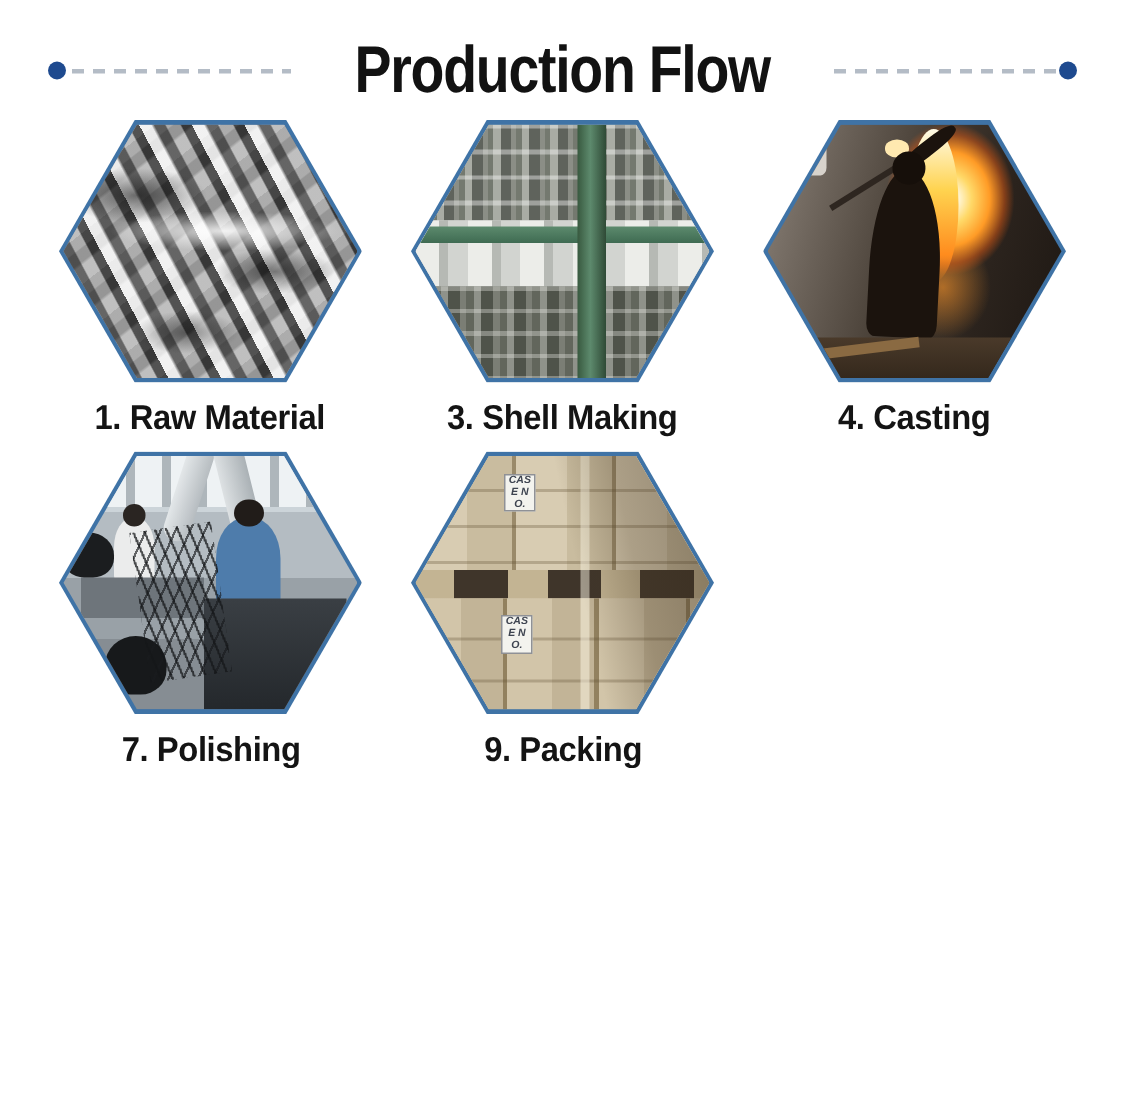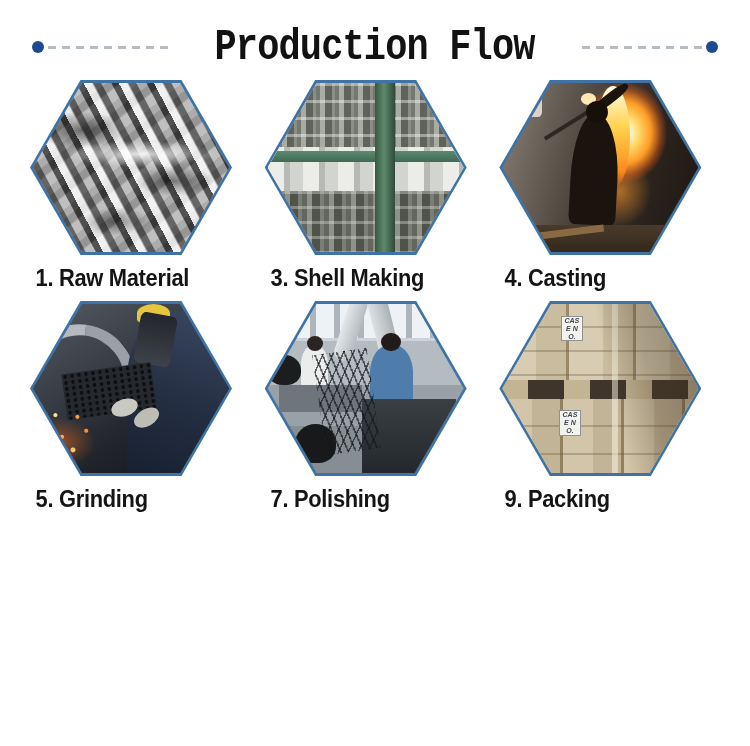--- a/index.html
+++ b/index.html
@@ -3,33 +3,33 @@
 <meta charset="utf-8">
 <style>
   :root{
     --hexclip: polygon(25% 0%, 75% 0%, 100% 50%, 75% 100%, 25% 100%, 0% 50%);
     --hexborder:#3f73a6;
   }
   *{box-sizing:border-box;}
   html,body{margin:0;padding:0;width:750px;height:746px;background:#ffffff;overflow:hidden;
     font-family:"Liberation Sans","DejaVu Sans",sans-serif;}
   
-  .header{display:flex;align-items:center;padding:22px 34px 0 34px;font-family:Liberation Mono, monospace;}
+  .header{display:flex;align-items:center;padding:22px 34px 0 34px;}
   .rule{flex:1;height:3px;position:relative;
     background:repeating-linear-gradient(90deg,#b4bcc6 0 8px,transparent 8px 14px);}
   .rule.left::before, .rule.right::after{content:"";position:absolute;top:50%;
     width:12px;height:12px;border-radius:50%;background:#1e4a8f;transform:translateY(-50%);}
   .rule.left::before{left:-2px;}
   .rule.right::after{right:-2px;}
   .title{margin:0 16px;font-size:44px;line-height:50px;font-weight:700;color:#121212;
     display:inline-block;transform:scaleX(.84);letter-spacing:-1px;white-space:nowrap;}
   
   .grid{display:grid;grid-template-columns:repeat(3,1fr);column-gap:14px;row-gap:10px;
     padding:0 30px;margin-top:8px;}
-  .step{display:flex;flex-direction:column;margin:0;}
+  .step{display:flex;flex-direction:column;align-items:center;margin:0;}
   .hex{position:relative;width:202px;height:175px;clip-path:var(--hexclip);
     background:var(--hexborder);filter:drop-shadow(0 3px 2px rgba(110,120,135,.55));}
   .photo{position:absolute;inset:3px;clip-path:var(--hexclip);overflow:hidden;}
   .photo *{position:absolute;}
   .lbl{margin-top:10px;font-size:23px;line-height:26px;font-weight:700;color:#141414;
     letter-spacing:-.3px;white-space:nowrap;transform:scaleX(.95);}
   
   .ph-raw{background-color:#979797;background-image:
     radial-gradient(ellipse 60% 12% at 55% 42%, rgba(255,255,255,.85), transparent 65%),
     radial-gradient(ellipse 40% 18% at 25% 28%, rgba(20,20,20,.6), transparent 60%),
@@ -246,35 +246,20 @@
           <i class="cast-arm"></i>
           <i class="cast-hand"></i>
           <i class="cast-worker"></i>
           <i class="cast-ground"></i>
           <i class="cast-beam"></i>
         </div>
       </div>
       <figcaption class="lbl">4. Casting</figcaption>
     </figure>
 
-    <figure class="step">
-      <div class="hex">
-        <div class="photo ph-grind">
-          <i class="grind-guard"></i>
-          <i class="grind-worker"></i>
-          <i class="grind-cap"></i>
-          <i class="grind-helmet"></i>
-          <i class="grind-basket"></i>
-          <i class="grind-glove1"></i>
-          <i class="grind-glove2"></i>
-          <i class="grind-sparks"></i>
-        </div>
-      </div>
-      <figcaption class="lbl">5. Grinding</figcaption>
-    </figure>
 
 
     <figure class="step">
       <div class="hex">
         <div class="photo ph-pol">
           <i class="pol-win"></i>
           <i class="pol-duct1"></i>
           <i class="pol-duct2"></i>
           <i class="pol-wkw"></i>
           <i class="pol-wkw-h"></i>

